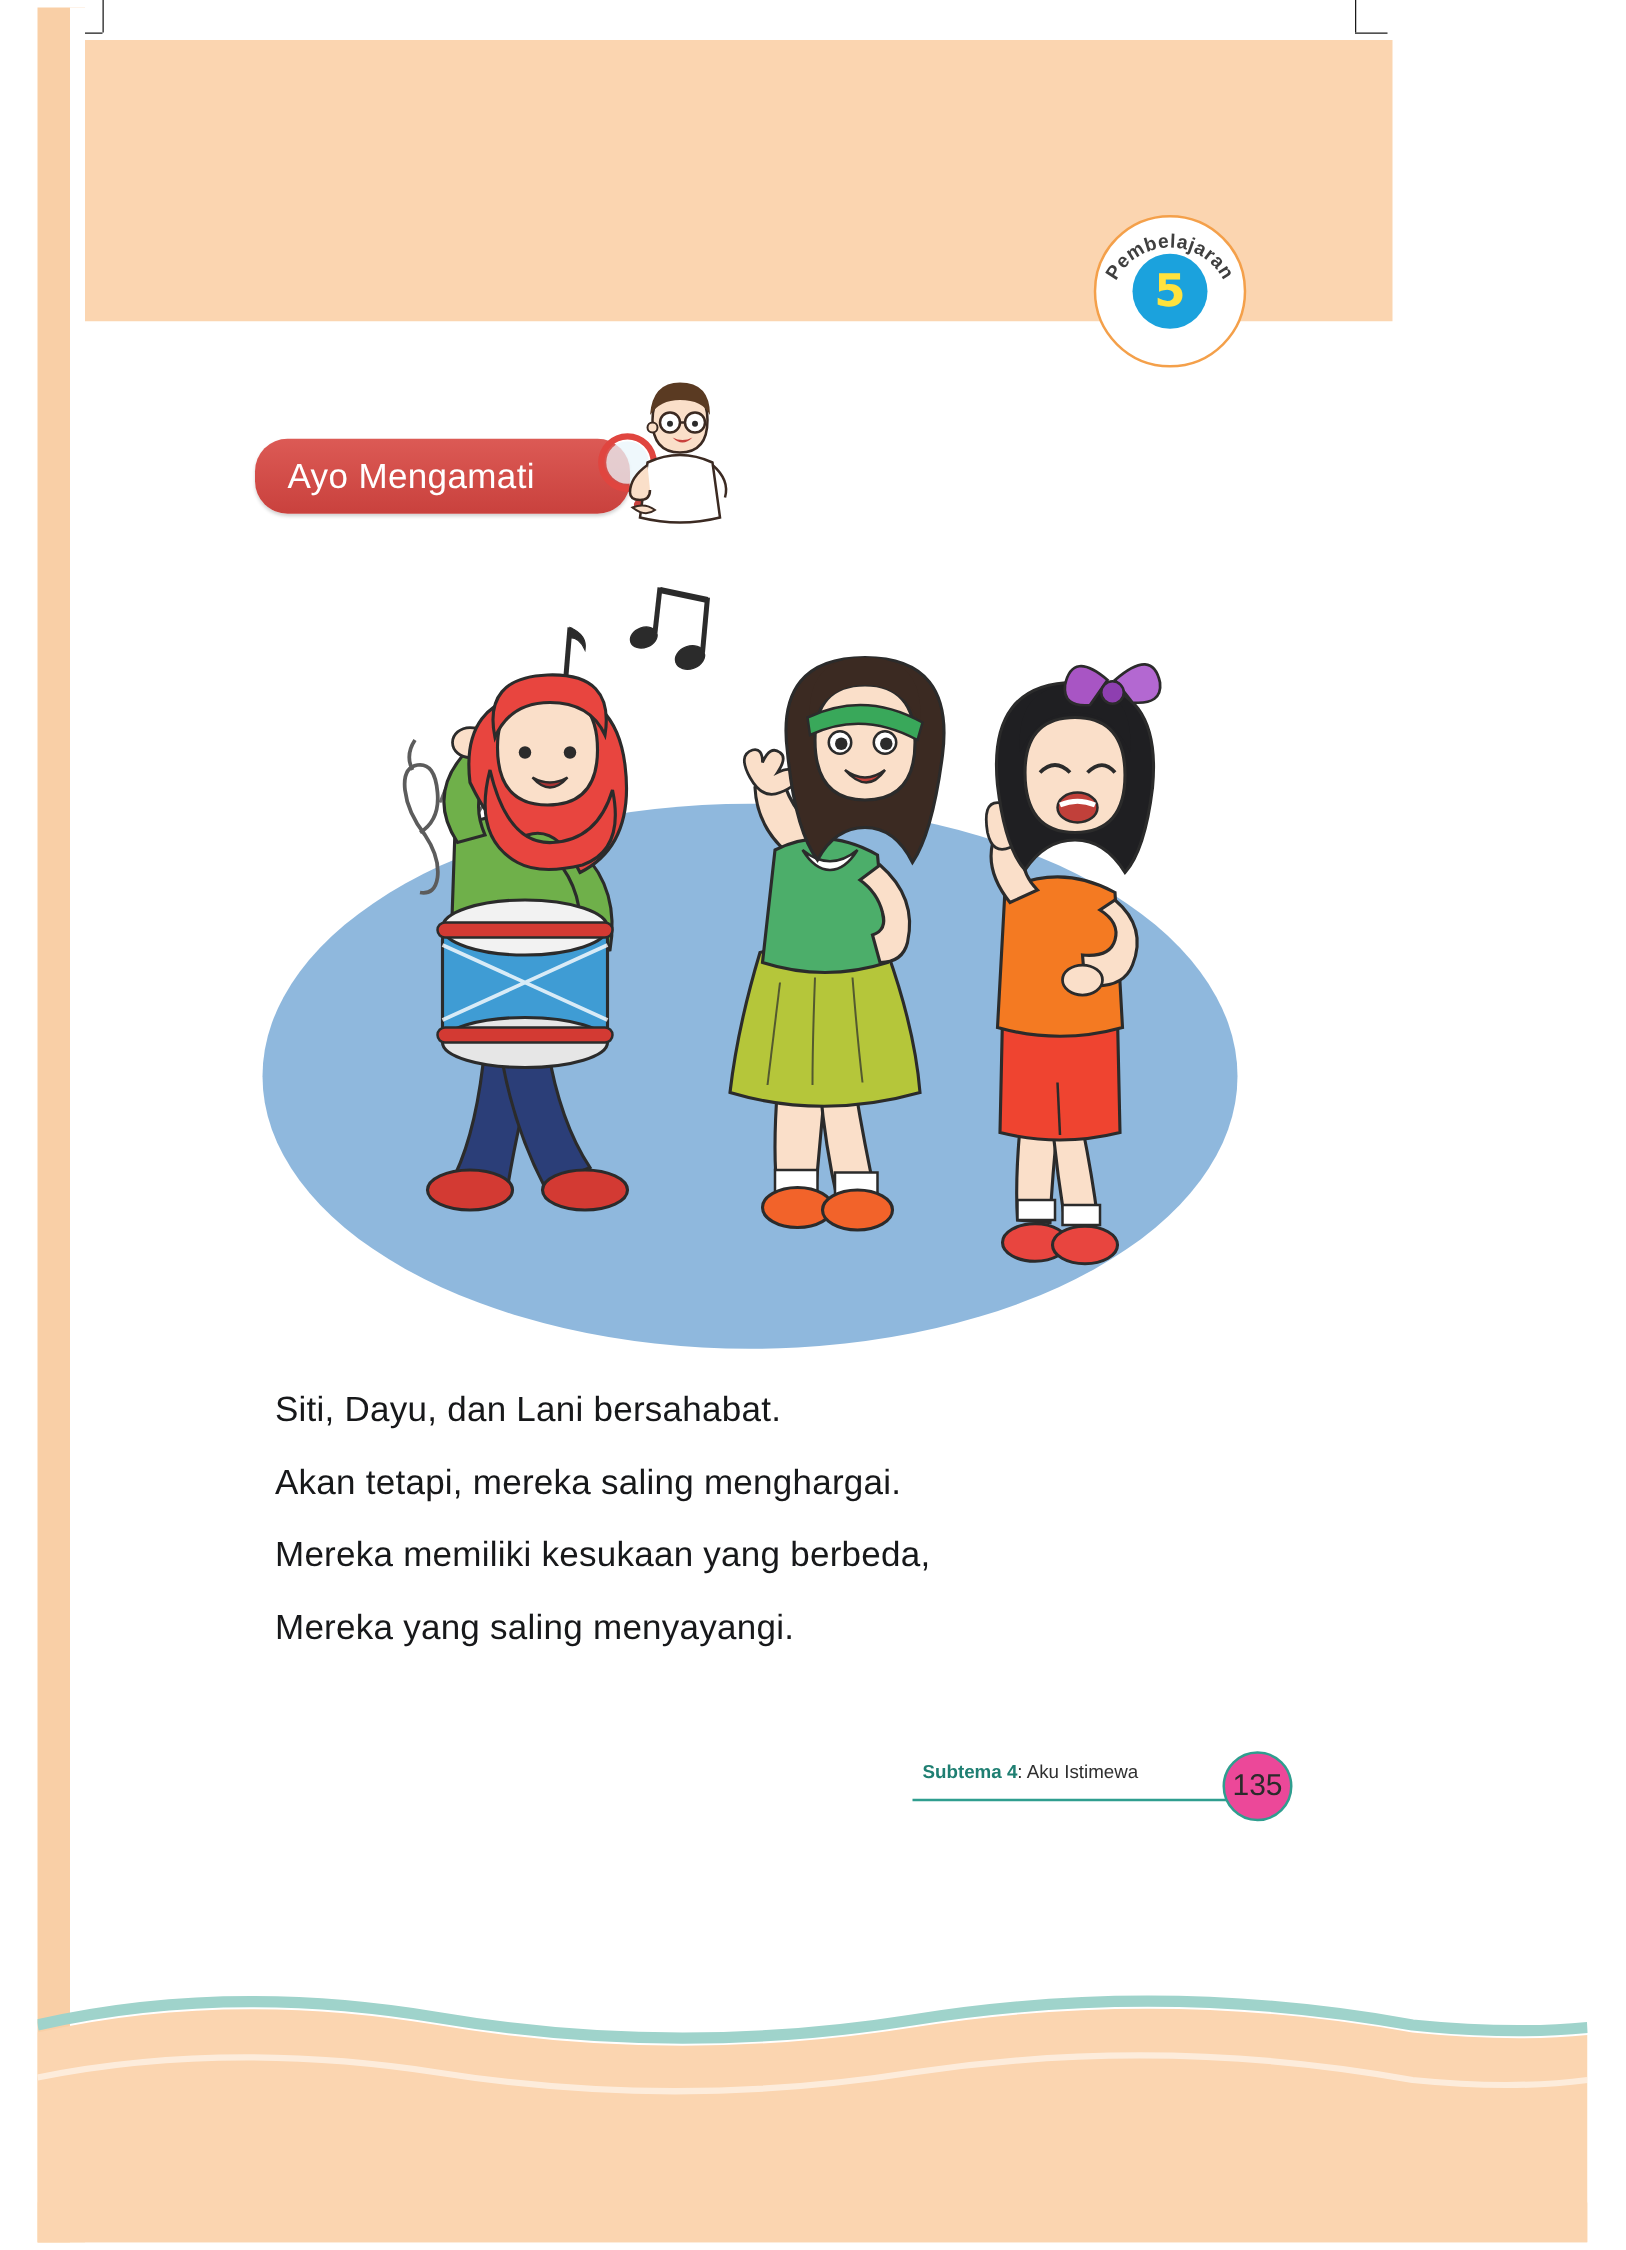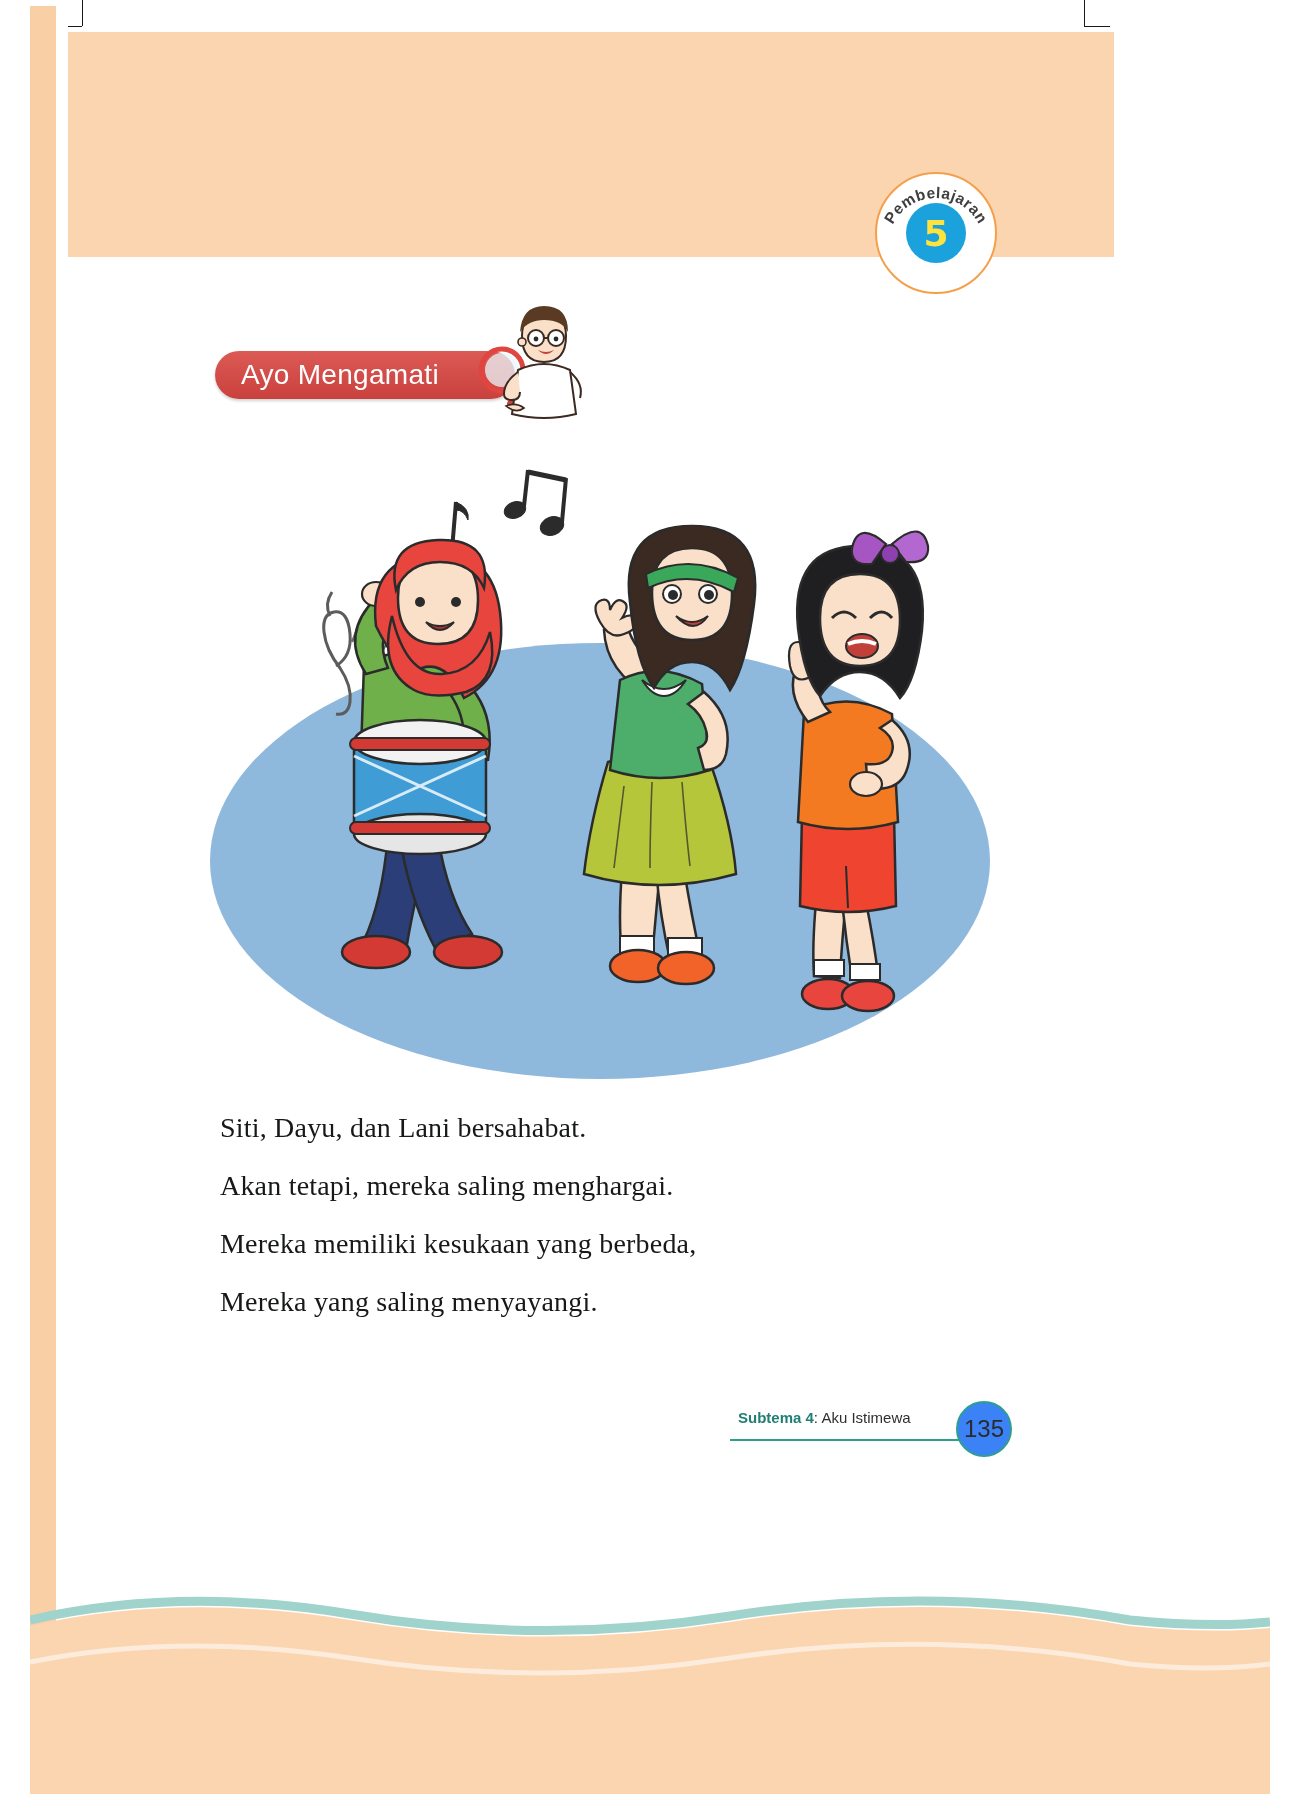--- a/index.html
+++ b/index.html
@@ -110,24 +110,24 @@
     font-family: "Liberation Sans", sans-serif;
     font-size: 15.5px;
     font-weight: bold;
     fill: #3f3f3f;
     letter-spacing: 0.5px;
   }
 
   
   .pill {
     position: absolute;
-    left: 185px;
+    left: 174px;
     top: 345px;
     width: 300px;
-    height: 48px;
+    height: 60px;
     border-radius: 26px;
     background: #d9534f;
     background: linear-gradient(180deg,#dc5a55 0%, #c9413d 100%);
     box-shadow: 0 2px 3px rgba(0,0,0,0.18);
   }
   .pill-label {
     position: absolute;
     left: 0; right: 0; top: 0; bottom: 0;
     display: flex;
     align-items: center;
@@ -156,21 +156,21 @@
 
   
   .body-text {
     position: absolute;
     left: 190px;
     top: 1106px;
     width: 860px;
   }
   .body-text p {
     margin: 0 0 26px 0;
-    font-family: Liberation Serif, serif;
+    font-family: Liberation Sans, sans-serif;
     font-size: 28px;
     color: #17181a;
     letter-spacing: 0.2px;
   }
 
   
   .footer {
     position: absolute;
     left: 700px;
     top: 1395px;
@@ -190,26 +190,26 @@
     left: 8px;
     top: 8px;
     font-size: 15px;
     font-family: "Liberation Sans", sans-serif;
     color: #2f2f2f;
     white-space: nowrap;
   }
   .footer-text .sub { color: #1f7f72; font-weight: bold; }
   .page-num {
     position: absolute;
-    left: 226px;
+    left: 248px;
     top: 0px;
     width: 56px;
     height: 56px;
     border-radius: 50%;
-    background: #3b82f6;
+    background: #ec4899;
     border: 2px solid #2f9e8f;
     box-sizing: border-box;
     display: flex;
     align-items: center;
     justify-content: center;
     font-size: 24px;
     color: #2b2b2b;
     font-family: "Liberation Sans", sans-serif;
   }
 </style>

